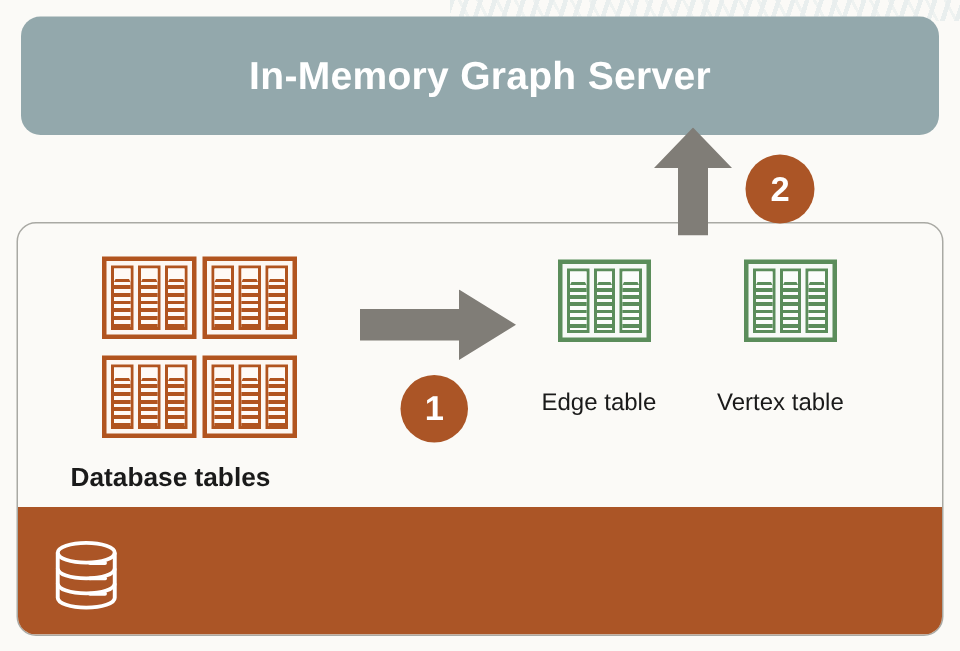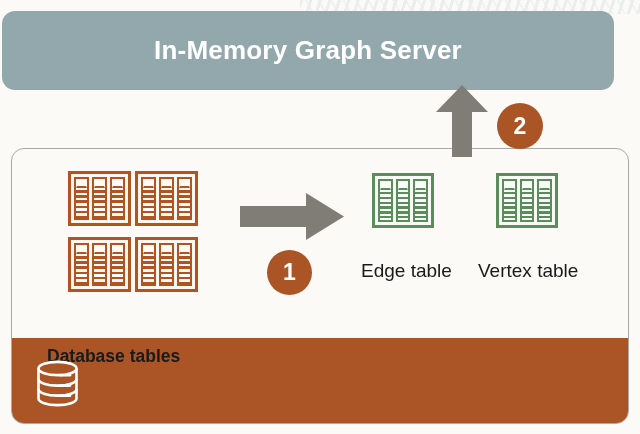--- a/index.html
+++ b/index.html
@@ -20,21 +20,21 @@
       repeating-linear-gradient(108deg,
         rgba(214,226,228,.95) 0px, rgba(214,226,228,.95) 3px,
         rgba(255,255,255,0) 3px, rgba(255,255,255,0) 9px),
       repeating-linear-gradient(62deg,
         rgba(222,232,233,.8) 0px, rgba(222,232,233,.8) 2px,
         rgba(255,255,255,0) 2px, rgba(255,255,255,0) 11px);
   }
 
   
   .banner{
-    position:absolute;left:2px;top:11px;width:612px;height:79px;
+    position:absolute;left:14px;top:11px;width:612px;height:79px;
     background:#93a8ac;border-radius:13px;
     display:flex;align-items:center;justify-content:center;
   }
   .banner-title{
     color:#ffffff;font-size:26px;font-weight:bold;letter-spacing:.2px;
     font-family:"Liberation Sans", sans-serif;
   }
 
   
   .card{
@@ -68,21 +68,21 @@
   .tbl.green .hdr{background:#fbfdfb;border-bottom:2px solid #5b8d5b;}
   .tbl.green .rows{
     background:repeating-linear-gradient(to bottom,
       #5b8d5b 0px,#5b8d5b 2.4px,
       #fbfdfb 2.4px,#fbfdfb 4.8px);
   }
 
   
   .lbl{position:absolute;color:#1a1a1a;font-family:"Liberation Sans", sans-serif;}
   .lbl.bold{font-weight:bold;font-size:17.5px;}
-  .lbl.plain{font-weight:normal;font-size:19px;}
+  .lbl.plain{font-weight:normal;font-size:16px;}
 
   
   .arrow-right{position:absolute;left:240px;top:193px;width:104px;height:47px;}
   .arrow-up{position:absolute;left:436px;top:85px;width:52px;height:72px;}
 
   
   .step{
     position:absolute;border-radius:50%;background:#ab5526;
     display:flex;align-items:center;justify-content:center;
     color:#fff;font-weight:bold;font-family:"Liberation Sans", sans-serif;
@@ -195,21 +195,21 @@
       <div class="col">
           <div class="hdr"></div>
           <div class="rows"></div>
         </div>
     </div>
 
     <div class="lbl plain" style="left:349px;top:111px;">Edge table</div>
 
     <div class="lbl plain" style="left:466px;top:111px;">Vertex table</div>
 
-    <div class="lbl bold" style="left:35px;top:159px;margin-top:38px;">Database tables</div>
+    <div class="lbl bold" style="left:35px;top:159px;">Database tables</div>
 
 
     <svg class="db-icon" style="left:22px;top:210px;" viewBox="0 0 47 49">
       <ellipse cx="23.5" cy="9.5" rx="19" ry="6.6" fill="none" stroke="#ffffff" stroke-width="2.6"></ellipse>
       <path d="M4.5 9.5 V39.5 C4.5 43.2 13 46.1 23.5 46.1 C34 46.1 42.5 43.2 42.5 39.5 V9.5" fill="none" stroke="#ffffff" stroke-width="2.6"></path>
       <path d="M4.5 20.0 C4.5 23.7 13 26.6 23.5 26.6 C34 26.6 42.5 23.7 42.5 20.0" fill="none" stroke="#ffffff" stroke-width="2.6"></path>
       <path d="M4.5 30.0 C4.5 33.7 13 36.6 23.5 36.6 C34 36.6 42.5 33.7 42.5 30.0" fill="none" stroke="#ffffff" stroke-width="2.6"></path>
       <line x1="26" y1="16.3" x2="36" y2="16.3" stroke="#ffffff" stroke-width="2.6" stroke-linecap="round"></line>
       <line x1="26" y1="26.6" x2="36" y2="26.6" stroke="#ffffff" stroke-width="2.6" stroke-linecap="round"></line>
       <line x1="26" y1="36.8" x2="36" y2="36.8" stroke="#ffffff" stroke-width="2.6" stroke-linecap="round"></line>

